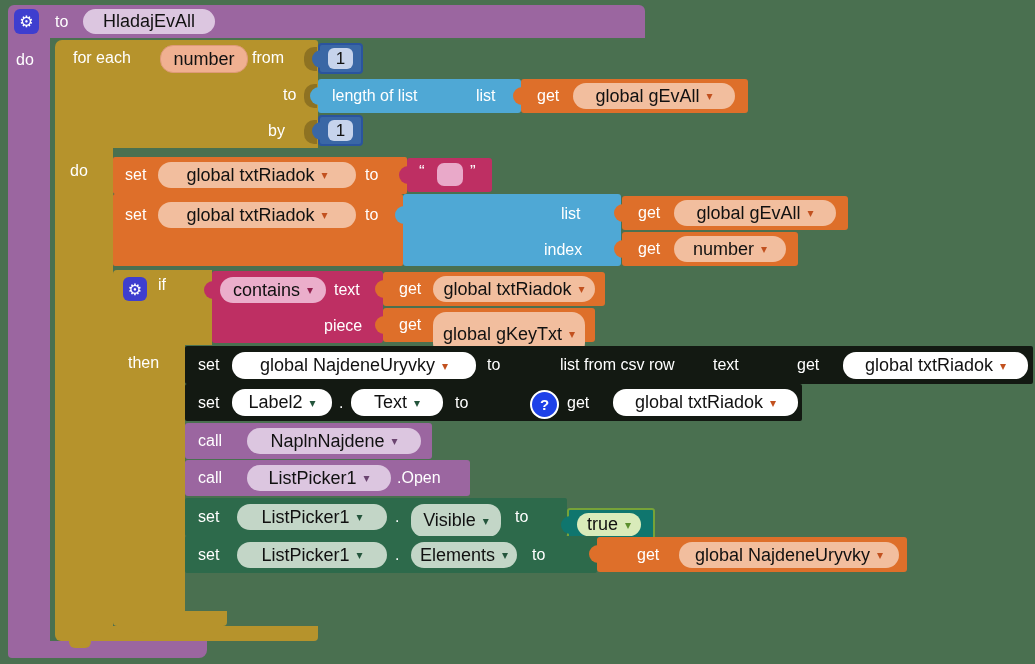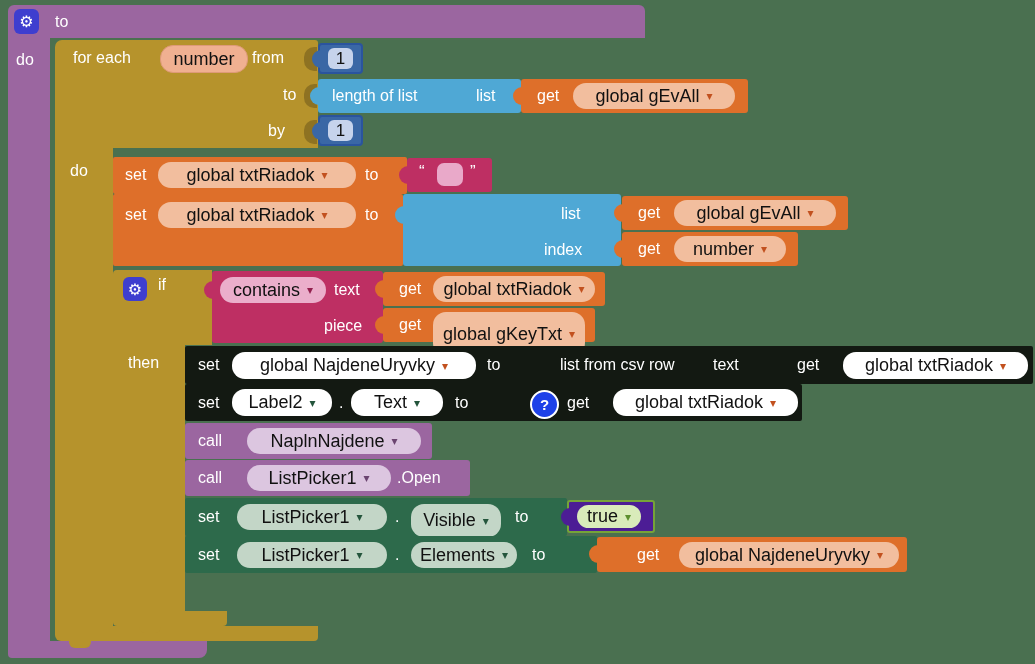--- a/index.html
+++ b/index.html
@@ -6,21 +6,21 @@
   .canvas{position:relative;width:1035px;height:664px;background:#4A7050;
           font-family:"Liberation Sans",sans-serif;overflow:hidden;}
   .b{position:absolute;box-sizing:border-box;}
   .purple{background:#9B66A0;}
   .gold{background:#B6932C;}
   .cyan{background:#4FA8D5;}
   .orange{background:#DE6F2A;}
   .magenta{background:#BE2F63;}
   .dgreen{background:#2D6A4B;}
   .blackb{background:#131912;}
-  .lgreen{background:#4c1d95;border:2px solid #76A338;}
+  .lgreen{background:#0f766e;border:2px solid #76A338;margin-top:8px;}
   .mathb{background:#3A67A5;border:2px solid #2A549E;}
   .lbl{position:absolute;color:#fff;font-size:16px;height:26px;display:flex;align-items:center;white-space:nowrap;}
   .chip{position:absolute;display:flex;align-items:center;justify-content:center;gap:7px;
         border-radius:13px;font-size:18px;color:#111;white-space:nowrap;}
   .c-lor{background:#F2BE9E;}
   .c-sal{background:#F0B091;border:1px solid #DE9A78;}
   .c-lav{background:#DCC6E0;}
   .c-pink{background:#EBAECB;}
   .c-white{background:#ffffff;}
   .c-sage{background:#C3D6C7;}
@@ -40,20 +40,21 @@
 </head>
 <body>
 
 <div class="canvas">
 
   <div class="b purple" style="left:8px;top:5px;width:637px;height:33px;border-radius:6px 6px 0 0;">
     <span class="gear" style="left:6px;top:4px;">
         <span>⚙</span>
       </span>
     <span class="lbl" style="left:47px;top:4px;">to</span>
+    <span class="chip c-lav" style="left:75px;top:4px;width:132px;height:25px;">HladajEvAll</span>
   </div>
   <div class="b purple" style="left:8px;top:38px;width:42px;height:603px;"></div>
   <div class="b purple" style="left:8px;top:641px;width:199px;height:17px;border-radius:0 0 8px 4px;"></div>
   <span class="lbl" style="left:16px;top:47px;">do</span>
 
   <div class="b gold" style="left:55px;top:40px;width:263px;height:108px;border-radius:7px 3px 0 0;">
     <span class="sock" style="left:249px;top:7px;"></span>
     <span class="sock" style="left:249px;top:44px;"></span>
     <span class="sock" style="left:249px;top:80px;"></span>
   </div>

